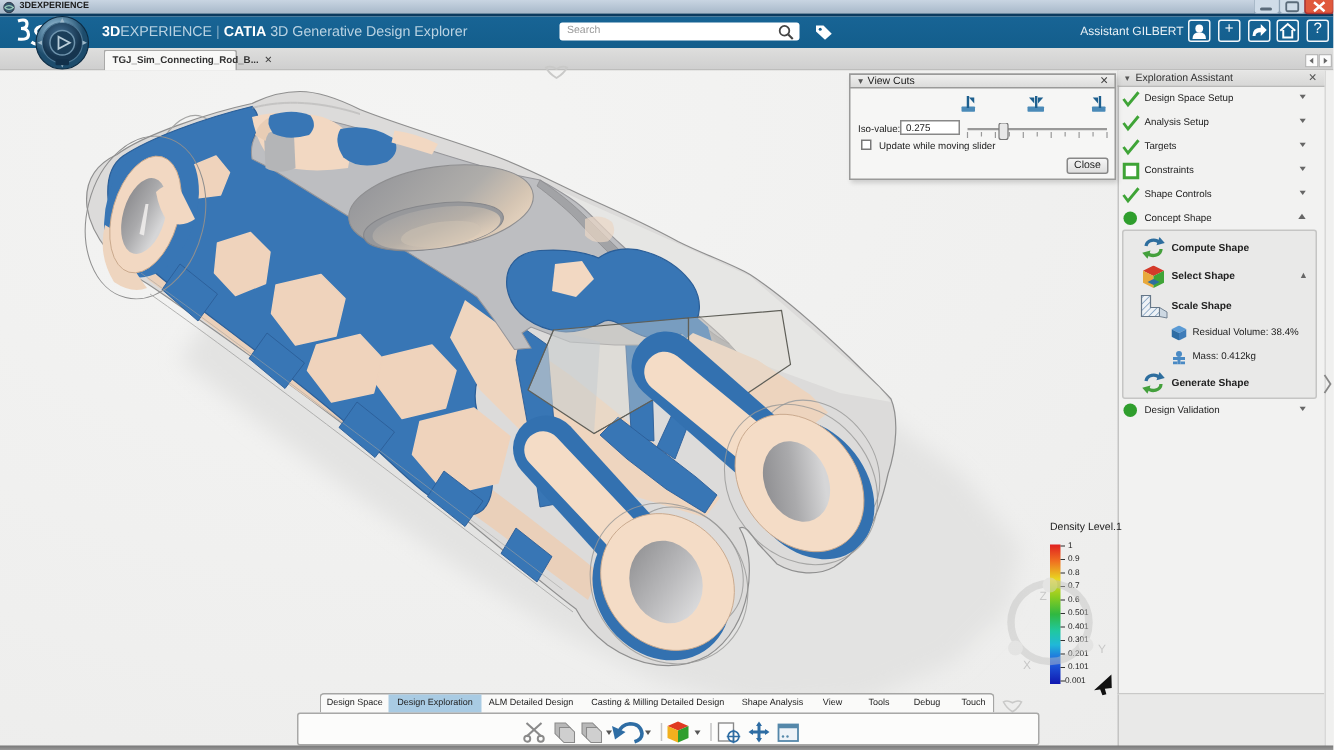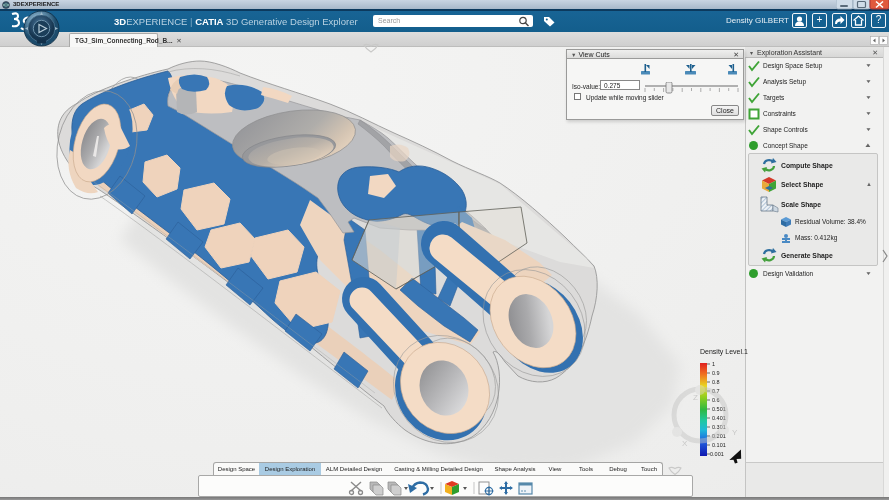--- a/index.html
+++ b/index.html
@@ -6,21 +6,21 @@
   html,body { width:889px; height:500px; overflow:hidden; font-family:"Liberation Sans", sans-serif; }
   #page { position:relative; width:889px; height:500px; background:#f0f0ef; }
   .abs { position:absolute; }
   
   #titlebar { left:0; top:0; width:889px; height:9px;
     background:linear-gradient(#c9d5e2,#a7b8c9); }
   #titletext { left:13px; top:1px; font-size:6px; font-weight:bold; color:#1a1a1a; }
   
   #navline { left:0; top:9px; width:889px; height:2px; background:#0c3a5e; }
   #mainbar { left:0; top:11px; width:889px; height:21px; background:linear-gradient(#186495,#135e8c); }
-  #apptitle { left:68px; top:16px; font-size:9.5px; color:#b9d2e2; white-space:nowrap;margin-left:46px; }
+  #apptitle { left:68px; top:16px; font-size:9.5px; color:#b9d2e2; white-space:nowrap; }
   #apptitle b { color:#fff; }
   #searchbox { left:373px; top:14.5px; width:160px; height:12px; background:#fff; border-radius:2px;
      font-size:7px; color:#999; line-height:12px; padding-left:5px; }
   #username { right:100px; top:16px; font-size:8px; color:#e8f0f6; }
   .tbico { top:13px; width:15px; height:15px; border:1.5px solid #f2f6f9; border-radius:2px;
      color:#fff; font-size:10px; text-align:center; line-height:12px; }
   
   #tabbar { left:0; top:32px; width:889px; height:15px; background:linear-gradient(#dededd,#cfcfcf);
      border-bottom:1px solid #bdbdbc; }
   #doctab { left:69px; top:33px; width:89px; height:14px; background:#f8f8f7;
@@ -57,21 +57,21 @@
 </style>
 </head>
 <body>
 <div id="page">
   <div class="abs" id="titlebar"></div>
   <div class="abs" id="titletext">3DEXPERIENCE</div>
   <div class="abs" id="navline"></div>
   <div class="abs" id="mainbar"></div>
   <div class="abs" id="apptitle"><b>3D</b>EXPERIENCE <span style="color:#7fa9c4">|</span> <b>CATIA</b> 3D Generative Design Explorer</div>
   <div class="abs" id="searchbox">Search</div>
-  <div class="abs" id="username">Density GILBERT</div>
+  <div class="abs" id="username">Assistant GILBERT</div>
   <div class="abs" id="tabbar"></div>
   <div class="abs" id="doctab">TGJ_Sim_Connecting_Rod_B...&nbsp;&nbsp;<span style="font-weight:normal;color:#444">✕</span></div>
   <div class="abs" id="viewport"></div>
 
   <svg class="abs" style="left:0;top:0" width="889" height="500" viewBox="0 0 889 500">
     <defs>
       <linearGradient id="bowlg" x1="0" y1="0.2" x2="1" y2="0.8">
         <stop offset="0" stop-color="#95969a"></stop>
           <stop offset="0.55" stop-color="#afadaa"></stop>
           <stop offset="0.82" stop-color="#d5c5b3"></stop>

